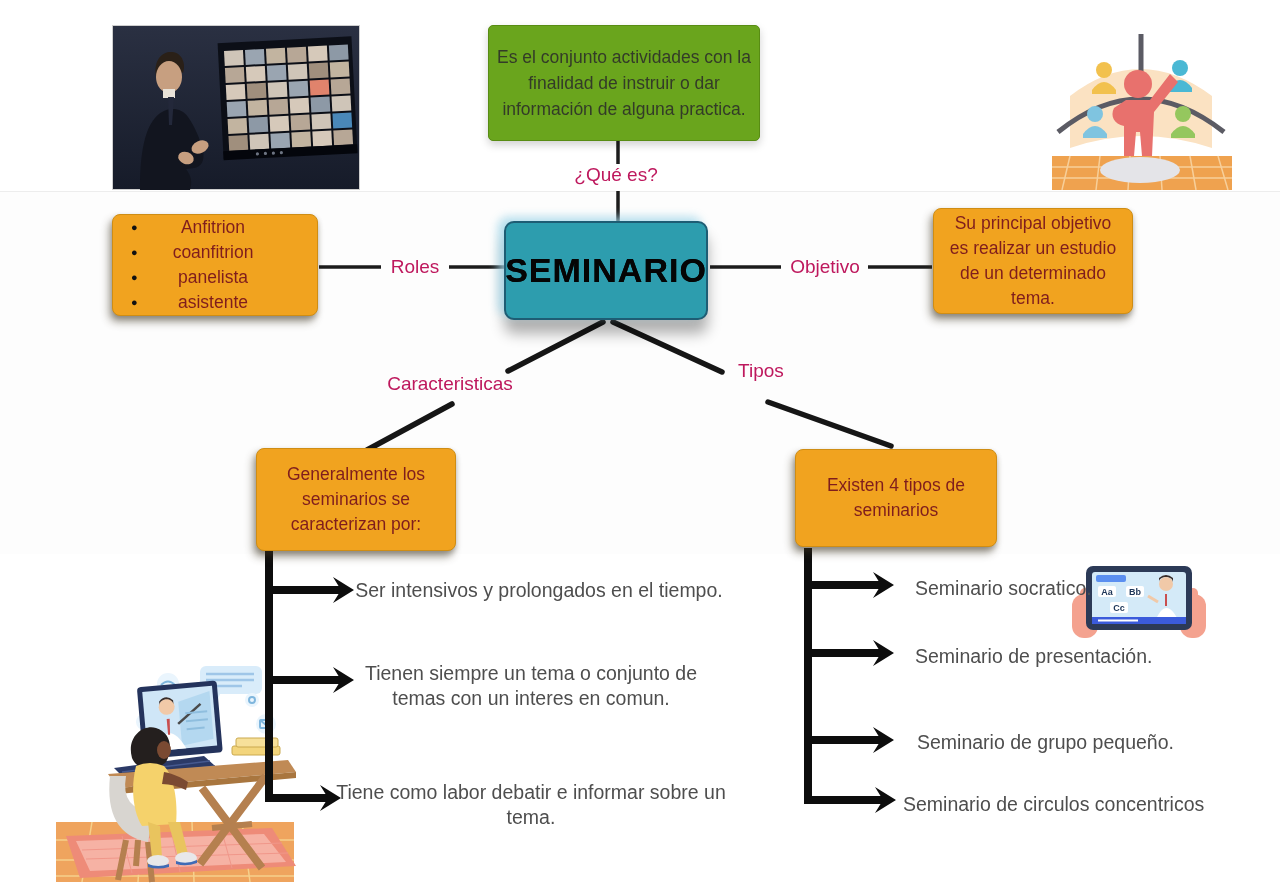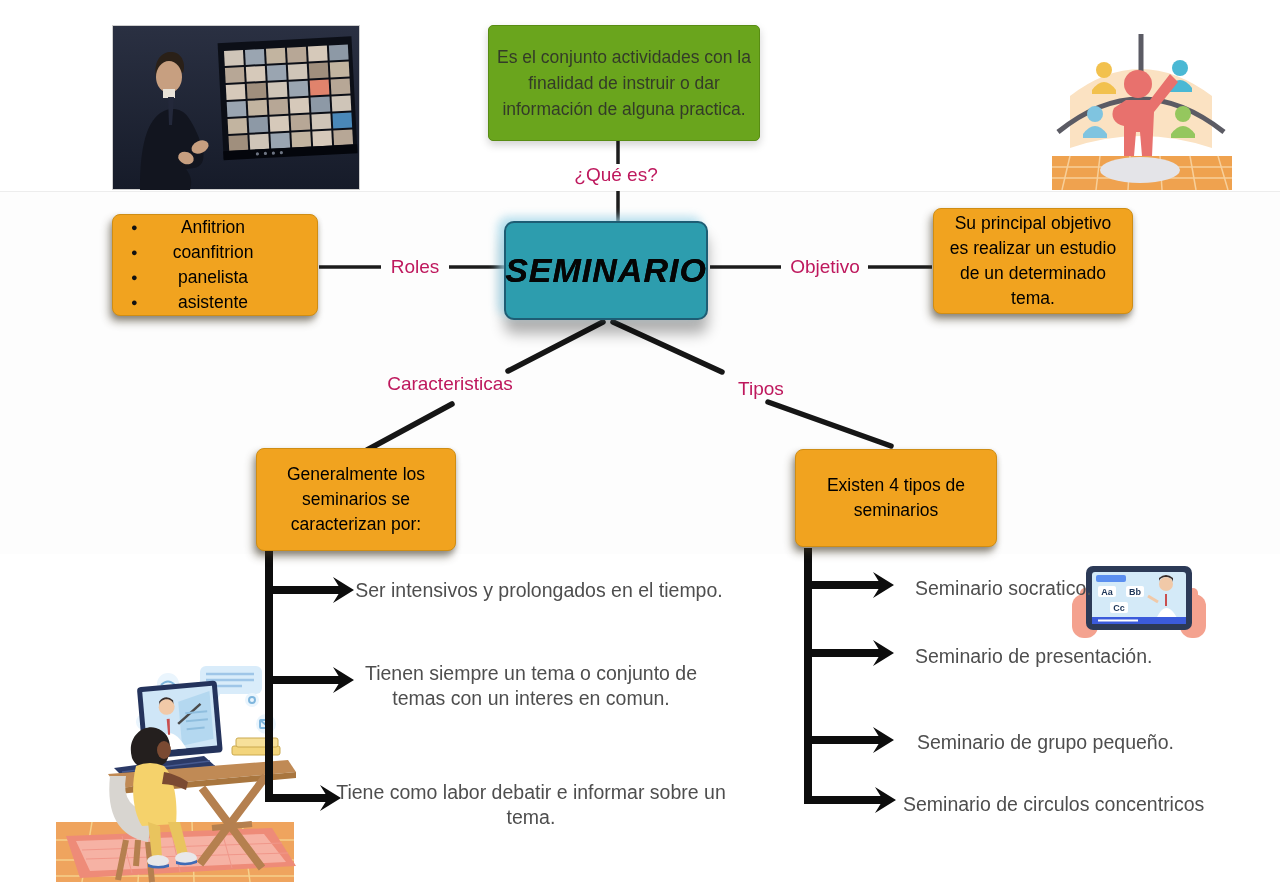--- a/index.html
+++ b/index.html
@@ -20,25 +20,24 @@
     background:#6aa51d;border:1px solid #588c13;border-radius:5px;
     color:#333b28;font-size:17.5px;line-height:26px;
     box-shadow:0 4px 8px rgba(0,0,0,.18);
   }
   .node-teal{
     left:504px;top:221px;width:204px;height:99px;
     background:#2d9dae;border:2px solid #1e5d74;border-radius:10px;
     color:#050505;font-size:34px;font-weight:800;letter-spacing:1px;
     box-shadow:-6px -4px 10px rgba(160,214,232,.8), 0 14px 14px rgba(0,0,0,.30);
     text-shadow:0 0 0 #000;
-    font-style:italic;
   }
   .node-orange{
     background:#f1a31f;border:1.5px solid #cf8d14;border-radius:8px;
-    color:#000000;font-size:17.5px;line-height:25px;
+    color:#7f1d1d;font-size:17.5px;line-height:25px;
     box-shadow:-3px 6px 8px rgba(60,52,30,.45), 0 3px 5px rgba(60,52,30,.25);
   }
   .node-roles{left:112px;top:214px;width:206px;height:102px;padding:4px 8px 4px 4px;}
   .node-objetivo{left:933px;top:208px;width:200px;height:106px;padding:4px 10px;}
   .node-caract{left:256px;top:448px;width:200px;height:103px;padding:10px 10px;}
   .node-tipos{left:795px;top:449px;width:202px;height:98px;padding:4px 10px;}
   ul.roles-list{list-style:none;margin:0;padding:0;width:100%;}
   ul.roles-list li{position:relative;text-align:center;line-height:25px;}
   ul.roles-list li::before{
     content:"●";position:absolute;left:14px;top:0;font-size:11px;color:#111;
@@ -127,21 +126,21 @@
   </div>
 
   <div class="node node-orange node-tipos">
     <span>Existen 4 tipos de seminarios</span>
   </div>
 
   <div class="lbl" style="left:566px;top:164px;width:100px;">¿Qué es?</div>
   <div class="lbl" style="left:384px;top:256px;width:62px;">Roles</div>
   <div class="lbl" style="left:785px;top:256px;width:80px;">Objetivo</div>
   <div class="lbl" style="left:384px;top:373px;width:132px;">Caracteristicas</div>
-  <div class="lbl" style="left:732px;top:378px;width:58px;">Tipos</div>
+  <div class="lbl" style="left:732px;top:360px;width:58px;">Tipos</div>
 
   <div class="item item-left" style="left:324px;top:578px;width:430px;">Ser intensivos y prolongados en el tiempo.</div>
   <div class="item item-left" style="left:345px;top:661px;width:372px;">Tienen siempre un tema o conjunto de temas con un interes en comun.</div>
   <div class="item item-left" style="left:333px;top:780px;width:396px;">Tiene como labor debatir e informar sobre un tema.</div>
 
   <div class="item item-right" style="left:915px;top:576px;">Seminario socratico.</div>
   <div class="item item-right" style="left:915px;top:644px;">Seminario de presentación.</div>
   <div class="item item-right" style="left:917px;top:730px;">Seminario de grupo pequeño.</div>
   <div class="item item-right" style="left:903px;top:792px;">Seminario de circulos concentricos</div>
 

